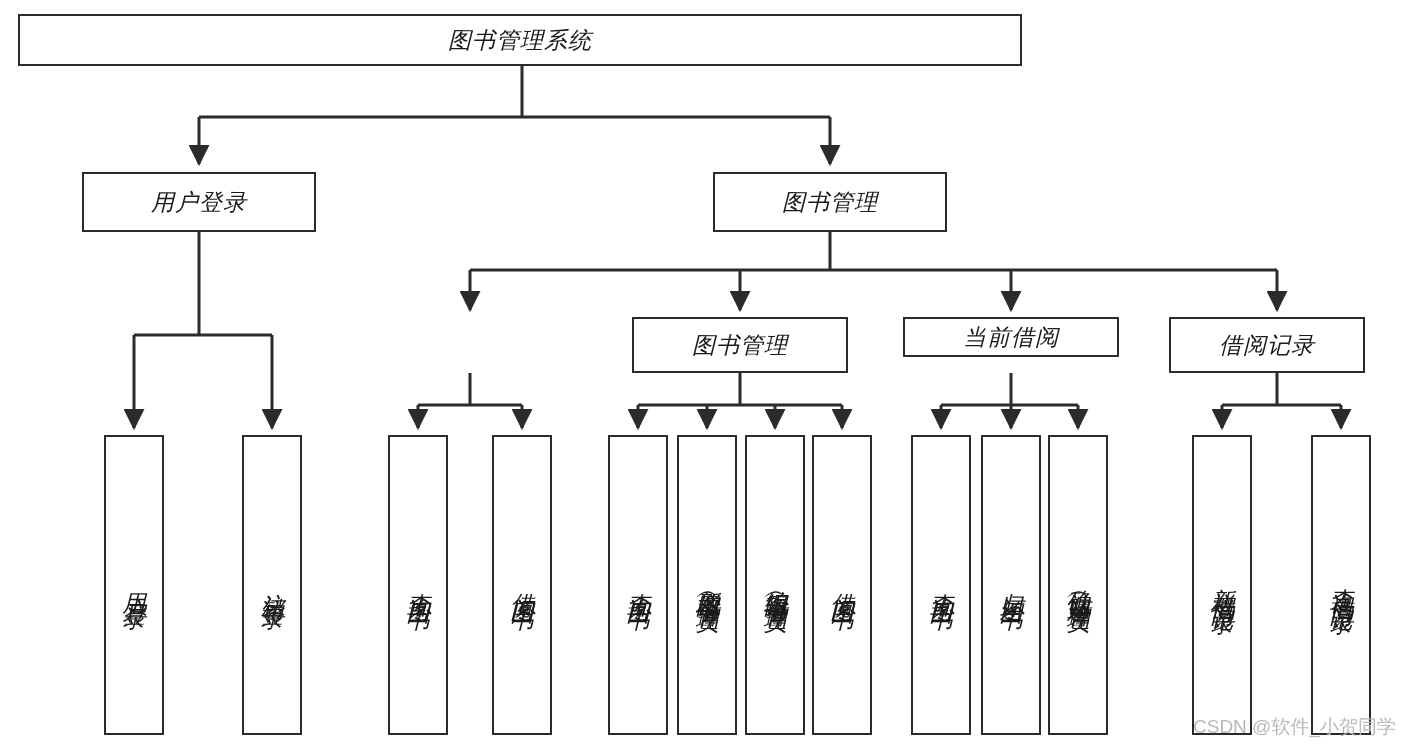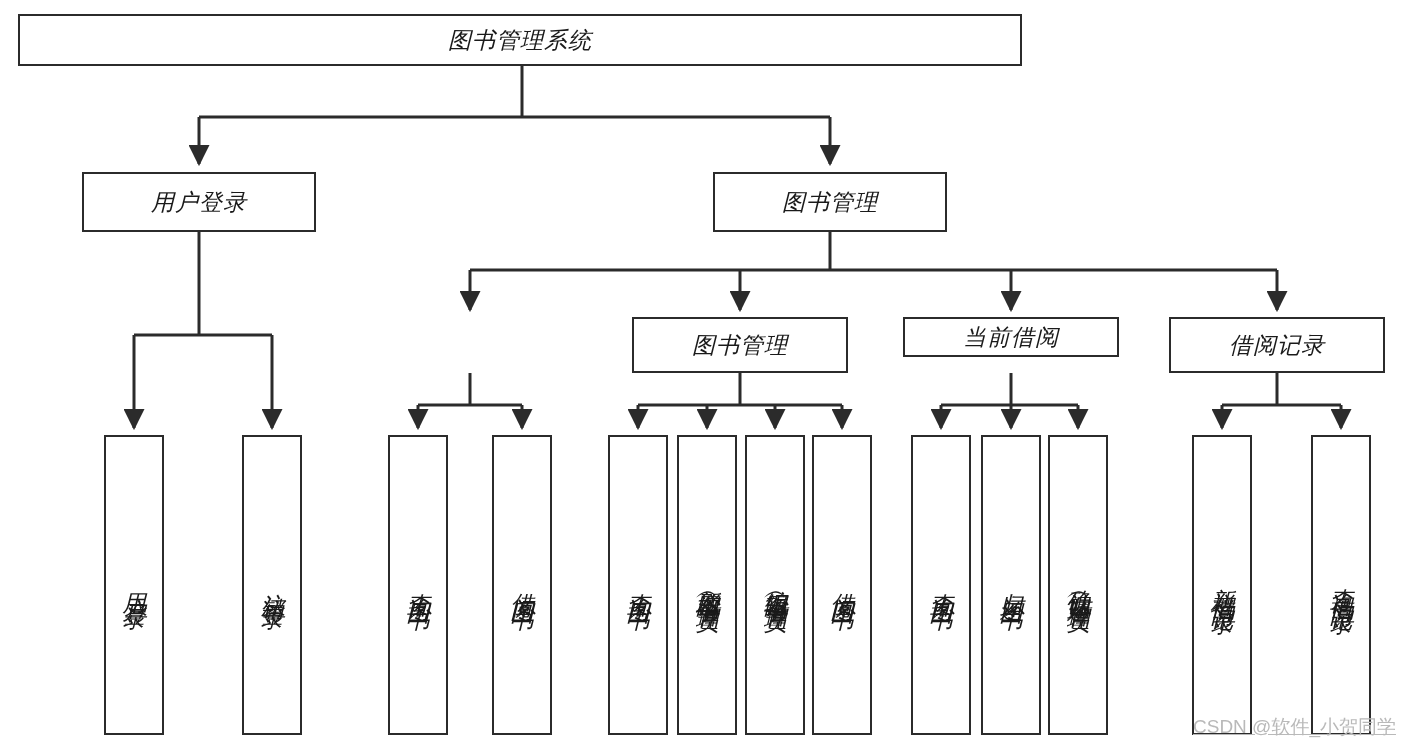--- a/index.html
+++ b/index.html
@@ -126,21 +126,21 @@
   <div class="node h" style="left:713px; top:172px; width:234px; height:60px;">
     <span>图书管理</span>
   </div>
 
   <div class="node h" style="left:632px; top:317px; width:216px; height:56px;">
     <span>图书管理</span>
   </div>
   <div class="node h" style="left:903px; top:317px; width:216px; height:40px;">
     <span>当前借阅</span>
   </div>
-  <div class="node h" style="left:1169px; top:317px; width:216px; height:56px;">
+  <div class="node h" style="left:1169px; top:317px; width:196px; height:56px;">
     <span>借阅记录</span>
   </div>
 
   <div class="node v" style="left:104px; top:435px; width:60px; height:300px;">
     <span class="vtext">用户登录</span>
   </div>
   <div class="node v" style="left:242px; top:435px; width:60px; height:300px;">
     <span class="vtext">注销登录</span>
   </div>
 
@@ -174,15 +174,15 @@
     <span class="vtext">确认归还（管理员）</span>
   </div>
 
   <div class="node v" style="left:1192px; top:435px; width:60px; height:300px;">
     <span class="vtext">新增借阅记录</span>
   </div>
   <div class="node v" style="left:1311px; top:435px; width:60px; height:300px;">
     <span class="vtext">查询借阅记录</span>
   </div>
 
-  <div class="watermark" style="left:1193px; top:714px;text-decoration:underline;">CSDN @软件_小贺同学</div>
+  <div class="watermark" style="left:1193px; top:714px;">CSDN @软件_小贺同学</div>
 
 </div>
 
 </body></html>

